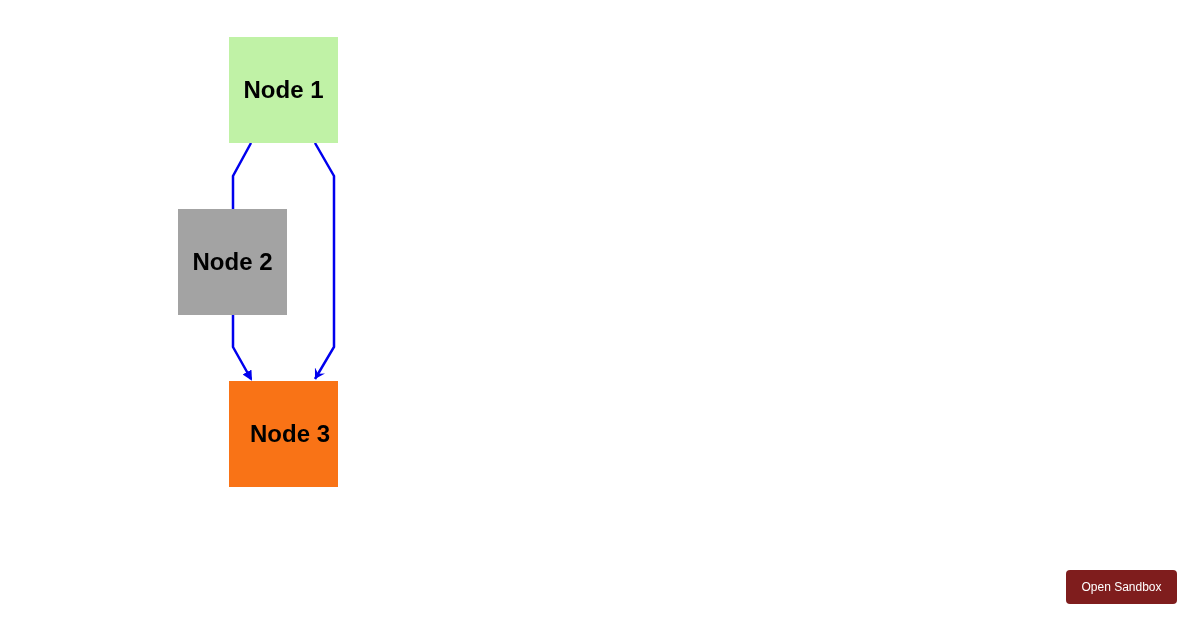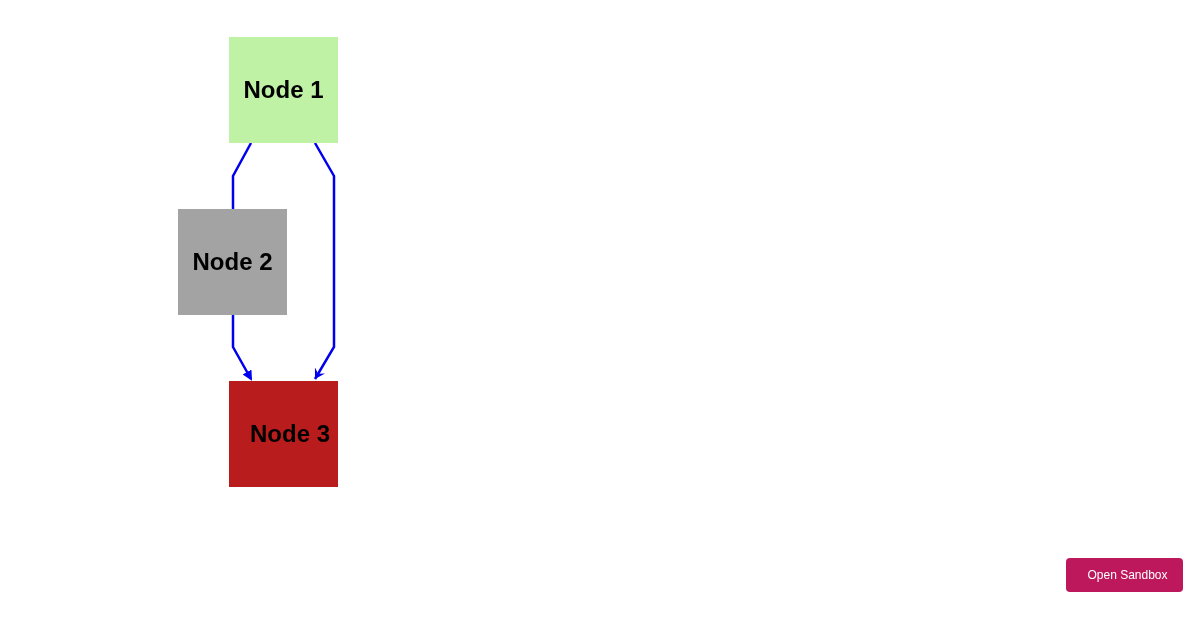--- a/index.html
+++ b/index.html
@@ -10,26 +10,25 @@
     }
     .canvas { position: absolute; left: 0; top: 4px; width: 1192px; height: 630px; }
     .node {
       position: absolute; width: 109px; height: 106px;
       display: flex; align-items: center; justify-content: center;
       font-family: "Liberation Sans", sans-serif;
       font-weight: bold; font-size: 24px; color: #000000;
       box-sizing: border-box;
     }
     .sandbox-btn {
-      position: absolute; left: 1066px; top: 558px; width: 111px; height: 34px;
-      background: #be185d; color: #ffffff; border-radius: 4px;
+      position: absolute; left: 1066px; top: 570px; width: 111px; height: 34px;
+      background: #7f1d1d; color: #ffffff; border-radius: 4px;
       font-family: "Liberation Sans", sans-serif; font-size: 12px;
       display: flex; align-items: center; justify-content: center;
       cursor: pointer;
-      padding-left: 6px;
     }
   </style>
 </head>
 <body>
 
 <div class="canvas">
   <svg width="1200" height="630" style="position:absolute;left:0;top:0;">
     <defs>
       <marker id="arrow-filled" markerWidth="10" markerHeight="10" refX="8" refY="5" orient="auto" markerUnits="userSpaceOnUse">
         <path d="M0,0 L10,5 L0,10 z" fill="#0000ee"></path>
@@ -45,18 +44,18 @@
 
     <polyline points="315,139 334,172 334,343 315,375" fill="none" stroke="#0000ee" stroke-width="2.5" marker-end="url(#arrow-vee)"></polyline>
   </svg>
 
   <div class="node" style="left:229px; top:33px; background:#c0f2a6;">
     <span>Node 1</span>
   </div>
   <div class="node" style="left:178px; top:205px; background:#a3a3a3;">
     <span>Node 2</span>
   </div>
-  <div class="node" style="left:229px; top:377px; background:#b91c1c;padding-left:13px;">
+  <div class="node" style="left:229px; top:377px; background:#f97316;padding-left:13px;">
     <span>Node 3</span>
   </div>
 </div>
 
 <div class="sandbox-btn">Open Sandbox</div>
 
 </body></html>

